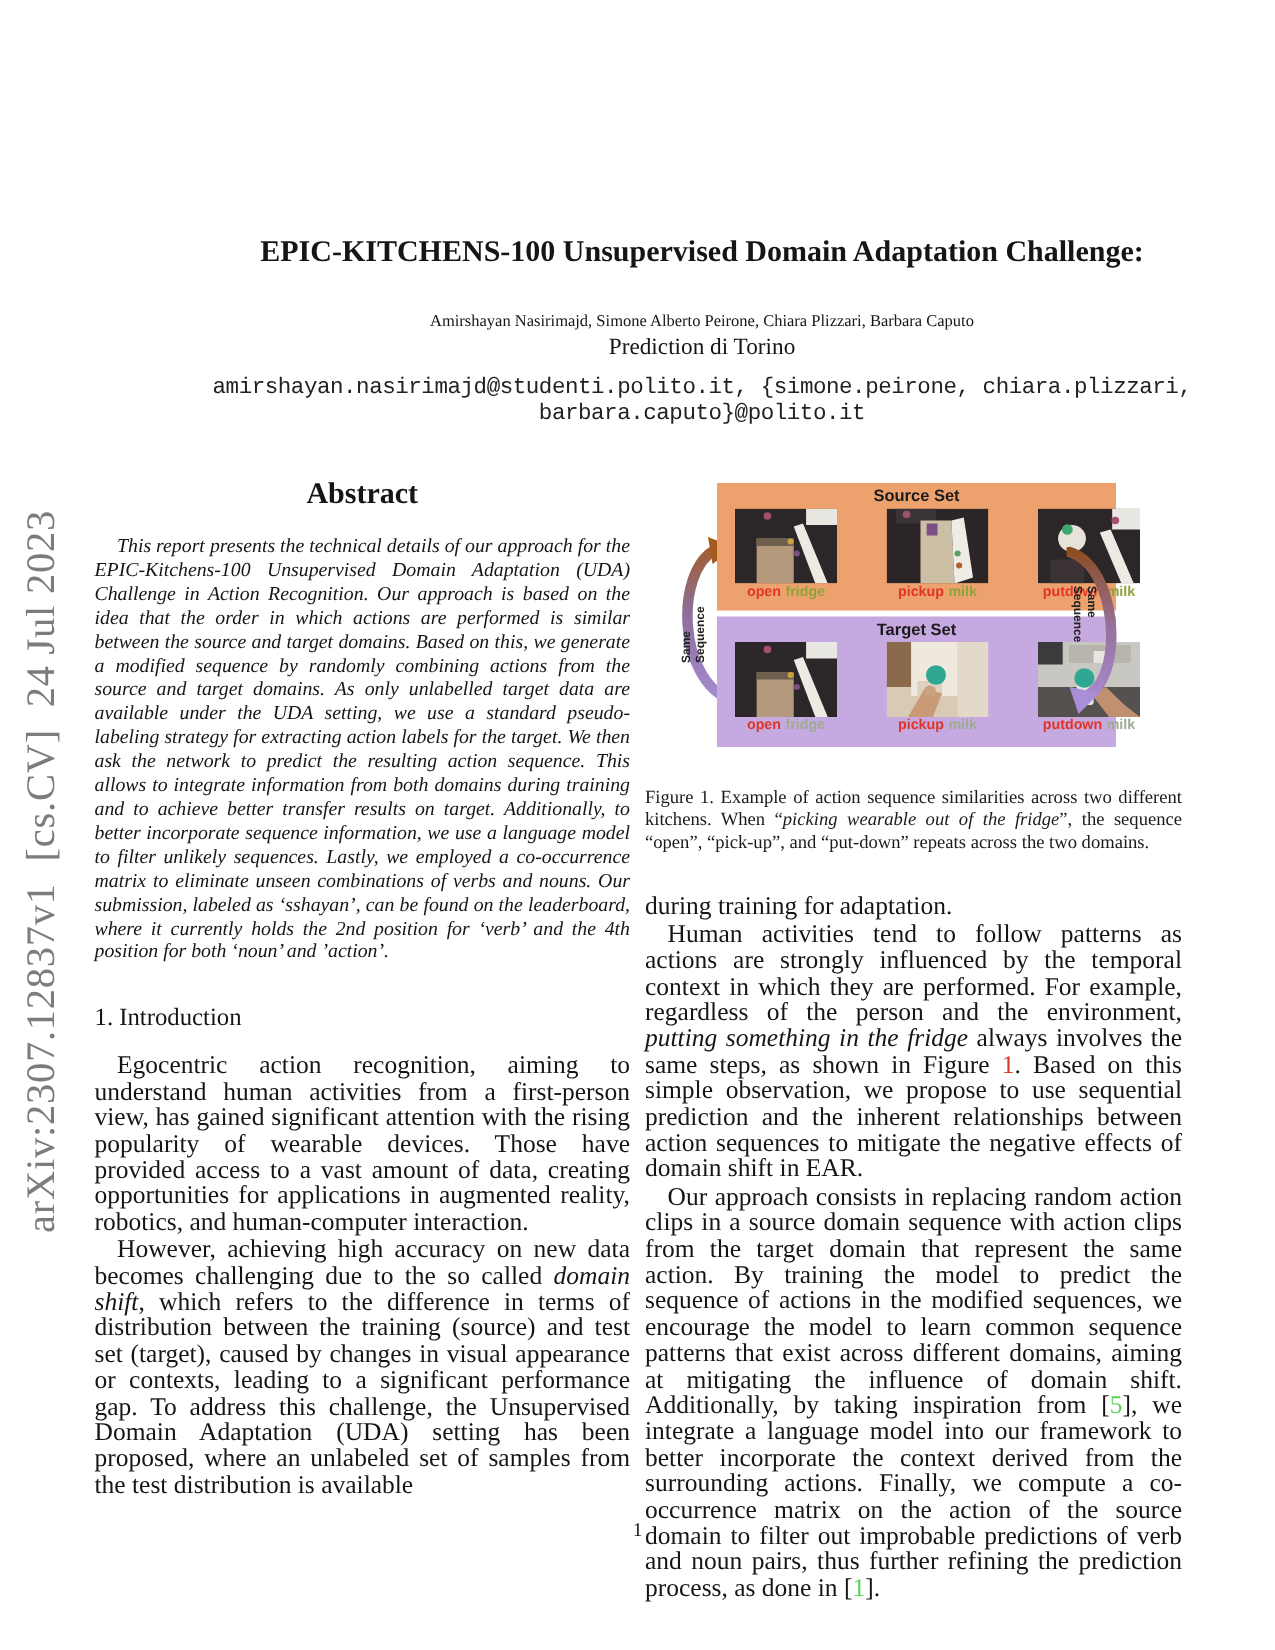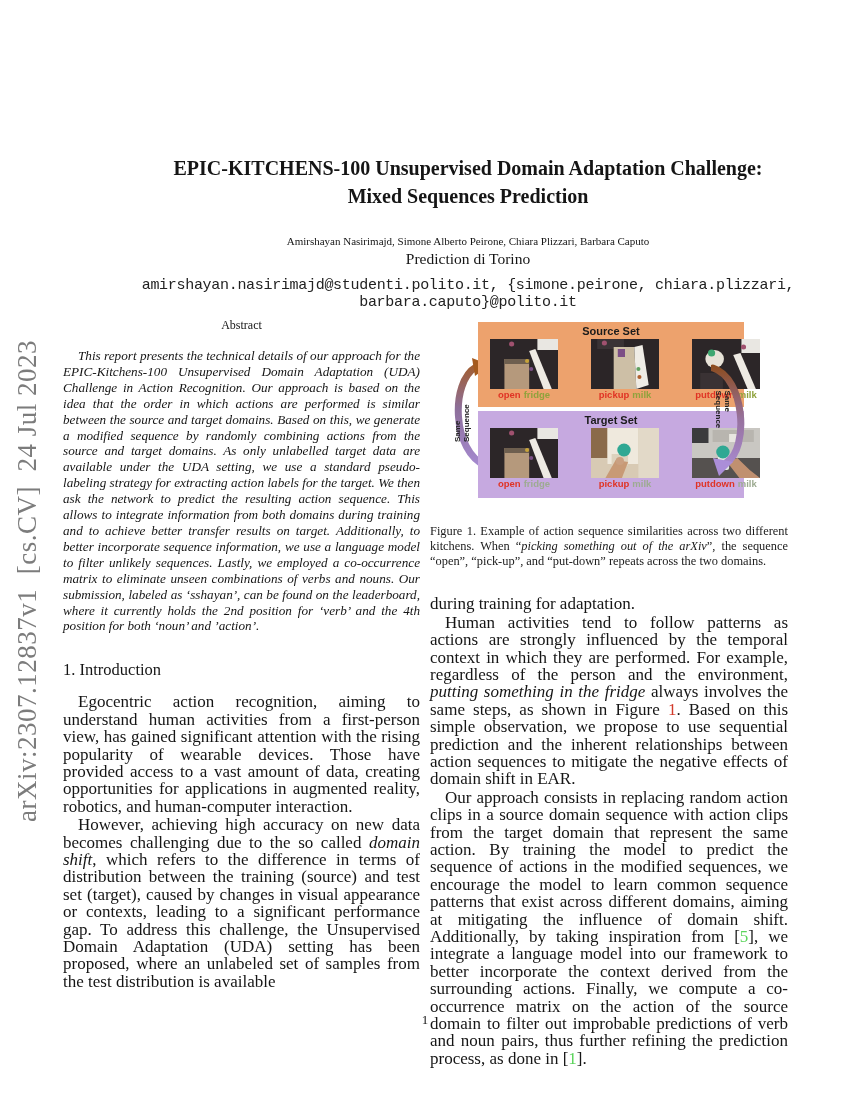--- a/index.html
+++ b/index.html
@@ -18,21 +18,21 @@
   
   .header { position:absolute; top:155px; left:0; width:100%; text-align:center;margin-left:43px; }
   .title { font-size:20px; font-weight:bold; line-height:27.5px; margin:0; }
   .authors { margin-top:25px; font-size:11px; }
   .affiliation { margin-top:3px; font-size:15.5px; }
   .emails { margin-top:9px; font-family:"Liberation Mono", monospace; font-size:15px; letter-spacing:-0.3px; color:#222; }
   
   .col { position:absolute; text-align:justify; }
   .col-left  { left:63px;  top:318px; width:357px; }
   .col-right { left:430px; top:312px; width:358px; }
-  .abs-head { text-align:center; font-size:12px; font-weight:normal; margin:0 0 15px 0; }
+  .abs-head { text-align:center; font-size:20px; font-weight:bold; margin:0 0 15px 0; }
   .abs-text { font-style:italic; font-size:13.2px; line-height:15.9px; margin:0; text-indent:15px; }
   .sec-head { font-size:16.5px; font-weight:normal; margin:26px 0 13px 0; text-align:left; }
   .body-p { font-size:17px; line-height:17.4px; margin:0; text-indent:15px; }
   .body-p + .body-p { margin-top:1px; }
   .noindent { text-indent:0; }
   .figref { color:#d23a2a; text-decoration:none; cursor:pointer; }
   .cite   { color:#5bd45b; text-decoration:none; cursor:pointer; }
   
   .fig-graphic { position:relative; height:198px; }
   .setbox { position:absolute; left:48px; width:266px; }
@@ -60,21 +60,21 @@
   .pageno { position:absolute; top:1012px; left:0; width:100%; text-align:center; font-size:13px; }
 </style>
 </head>
 <body>
 
 <div class="page">
 
   <div class="arxiv-banner">arXiv:2307.12837v1  [cs.CV]  24 Jul 2023</div>
 
   <div class="header">
-    <h1 class="title"><span>EPIC-KITCHENS-100 Unsupervised Domain Adaptation Challenge:</span><br><span>Mixed Sequences Prediction</span></h1>
+    <h1 class="title"><span>EPIC-KITCHENS-100 Unsupervised Domain Adaptation Challenge:</span><br></h1>
     <div class="authors">Amirshayan Nasirimajd, Simone Alberto Peirone, Chiara Plizzari, Barbara Caputo</div>
     <div class="affiliation">Prediction di Torino</div>
     <div class="emails">amirshayan.nasirimajd@studenti.polito.it, {simone.peirone, chiara.plizzari, barbara.caputo}@polito.it</div>
   </div>
 
   <div class="col col-left">
     <h2 class="abs-head">Abstract</h2>
     <p class="abs-text">This report presents the technical details of our approach for the EPIC-Kitchens-100 Unsupervised Domain Adaptation (UDA) Challenge in Action Recognition. Our approach is based on the idea that the order in which actions are performed is similar between the source and target domains. Based on this, we generate a modified sequence by randomly combining actions from the source and target domains. As only unlabelled target data are available under the UDA setting, we use a standard pseudo-labeling strategy for extracting action labels for the target. We then ask the network to predict the resulting action sequence. This allows to integrate information from both domains during training and to achieve better transfer results on target. Additionally, to better incorporate sequence information, we use a language model to filter unlikely sequences. Lastly, we employed a co-occurrence matrix to eliminate unseen combinations of verbs and nouns. Our submission, labeled as ‘sshayan’, can be found on the leaderboard, where it currently holds the 2nd position for ‘verb’ and the 4th position for both ‘noun’ and ’action’.</p>
     <h3 class="sec-head">1. Introduction</h3>
     <p class="body-p">Egocentric action recognition, aiming to understand human activities from a first-person view, has gained significant attention with the rising popularity of wearable devices. Those have provided access to a vast amount of data, creating opportunities for applications in augmented reality, robotics, and human-computer interaction.</p>
@@ -211,21 +211,21 @@
             </linearGradient>
           </defs>
           <path d="M 2 6 C 34 16 38 86 16 100" fill="none" stroke="url(#gradR)" stroke-width="7" stroke-linecap="round"></path>
           <polygon points="8,114 2,96 22,100" fill="#ab8ed8"></polygon>
         </svg>
         <span class="arrow-label">Same Sequence</span>
       </div>
 
     </div>
 
-    <p class="caption"><span>Figure 1. Example of action sequence similarities across two different kitchens. When “</span><i>picking something out of the arXiv</i><span>”, the sequence “open”, “pick-up”, and “put-down” repeats across the two domains.</span></p>
+    <p class="caption"><span>Figure 1. Example of action sequence similarities across two different kitchens. When “</span><i>picking wearable out of the fridge</i><span>”, the sequence “open”, “pick-up”, and “put-down” repeats across the two domains.</span></p>
 
     <p class="body-p noindent after-fig">during training for adaptation.</p>
     <p class="body-p"><span>Human activities tend to follow patterns as actions are strongly influenced by the temporal context in which they are performed. For example, regardless of the person and the environment, </span><i>putting something in the fridge</i><span> always involves the same steps, as shown in Figure </span><a class="figref">1</a><span>. Based on this simple observation, we propose to use sequential prediction and the inherent relationships between action sequences to mitigate the negative effects of domain shift in EAR.</span></p>
     <p class="body-p"><span>Our approach consists in replacing random action clips in a source domain sequence with action clips from the target domain that represent the same action. By training the model to predict the sequence of actions in the modified sequences, we encourage the model to learn common sequence patterns that exist across different domains, aiming at mitigating the influence of domain shift. Additionally, by taking inspiration from [</span><a class="cite">5</a><span>], we integrate a language model into our framework to better incorporate the context derived from the surrounding actions. Finally, we compute a co-occurrence matrix on the action of the source domain to filter out improbable predictions of verb and noun pairs, thus further refining the prediction process, as done in [</span><a class="cite">1</a><span>].</span></p>
 
   </div>
 
   <div class="pageno">1</div>
 
 </div>

